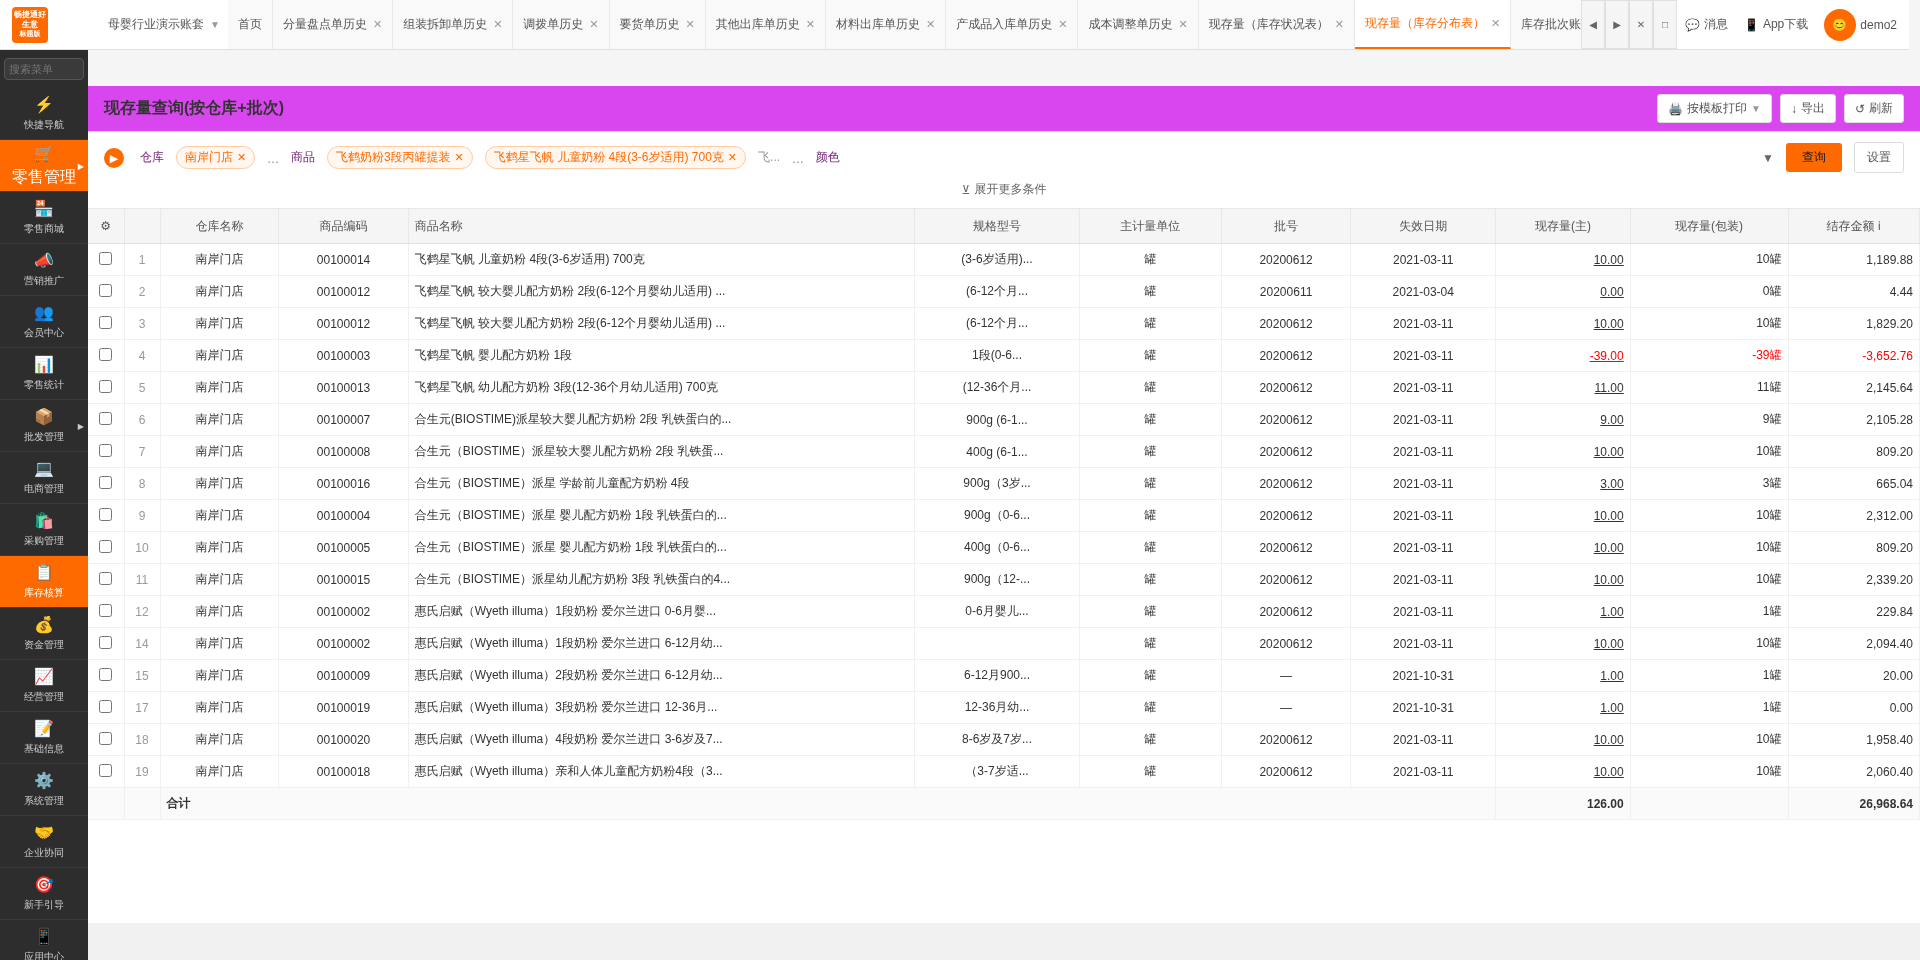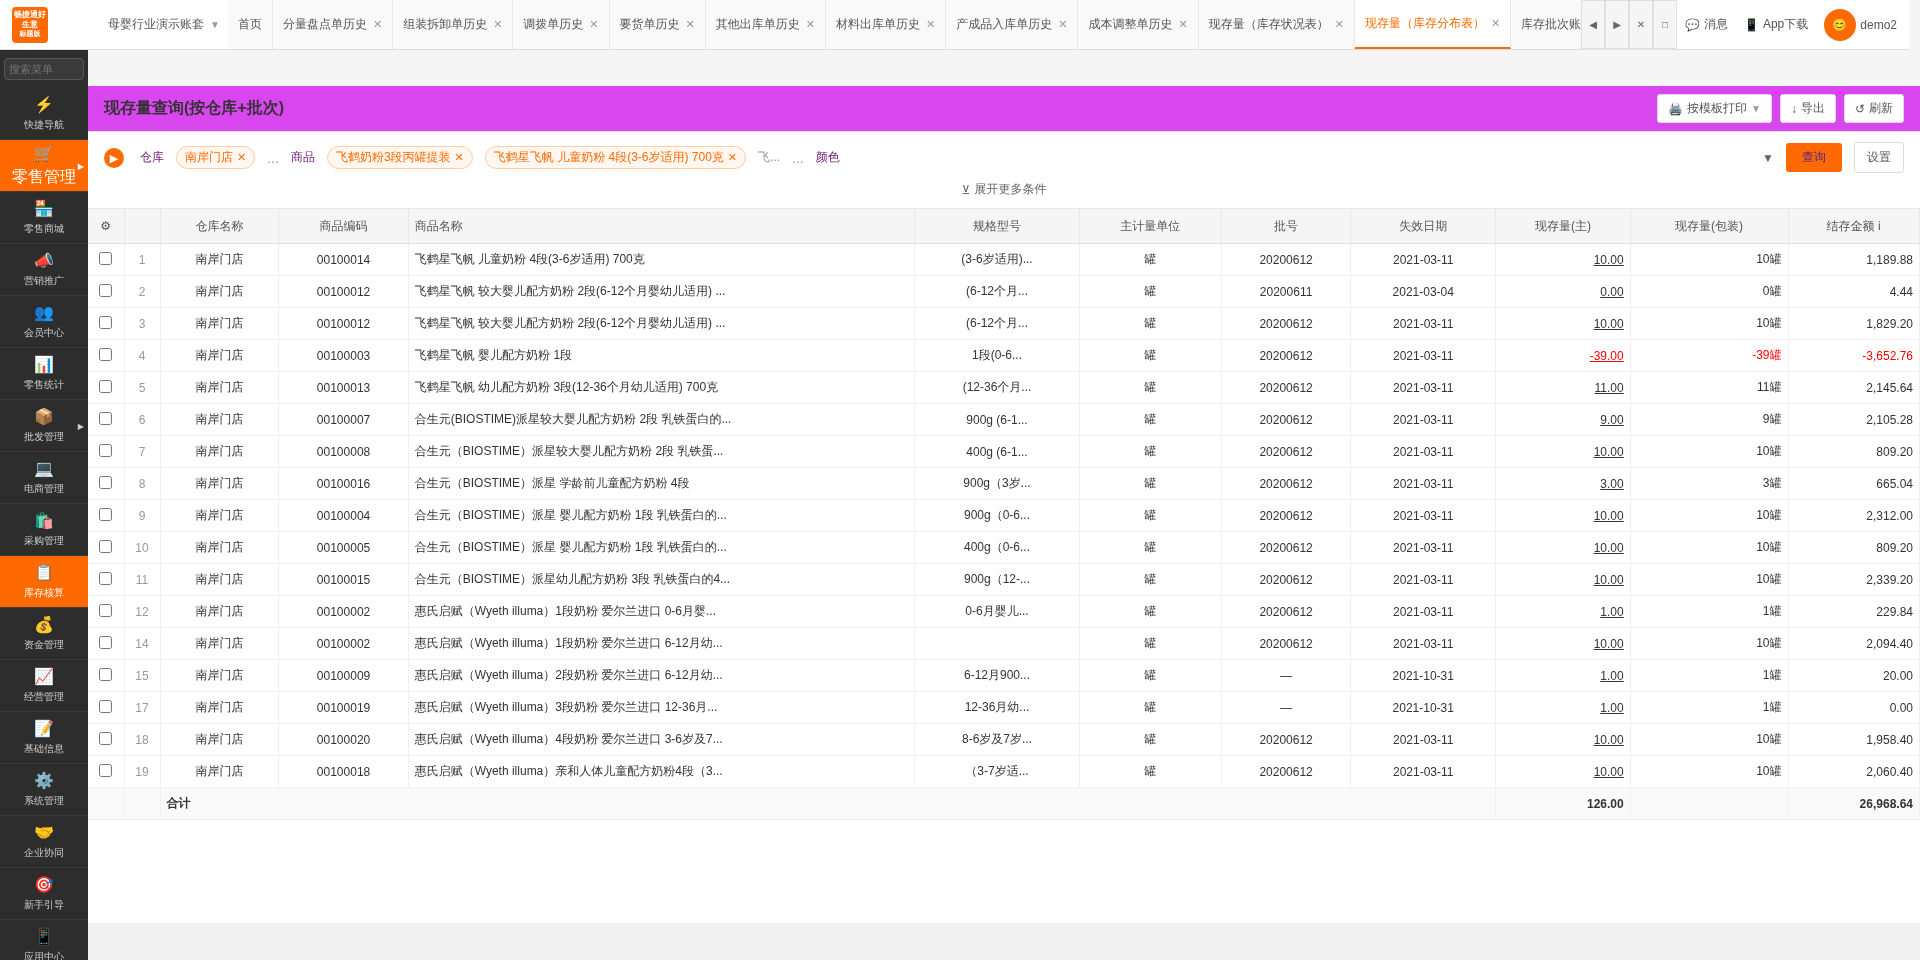--- a/index.html
+++ b/index.html
@@ -231,21 +231,21 @@
       border-radius: 12px;
       padding: 2px 8px;
       font-size: 12px;
       color: #ff6a00;
       gap: 4px;
     }
     .filter-tag .remove { cursor: pointer; color: #ff6a00; font-size: 11px; }
     .filter-more { color: #999; font-size: 12px; cursor: pointer; }
     .btn-query {
       background: #ff6a00;
-      color: #4c1d95;
+      color: #0f172a;
       border: none;
       border-radius: 3px;
       padding: 6px 16px;
       font-size: 12px;
       cursor: pointer;
     }
     .btn-setting {
       border: 1px solid #ddd;
       background: #fff;
       border-radius: 3px;

